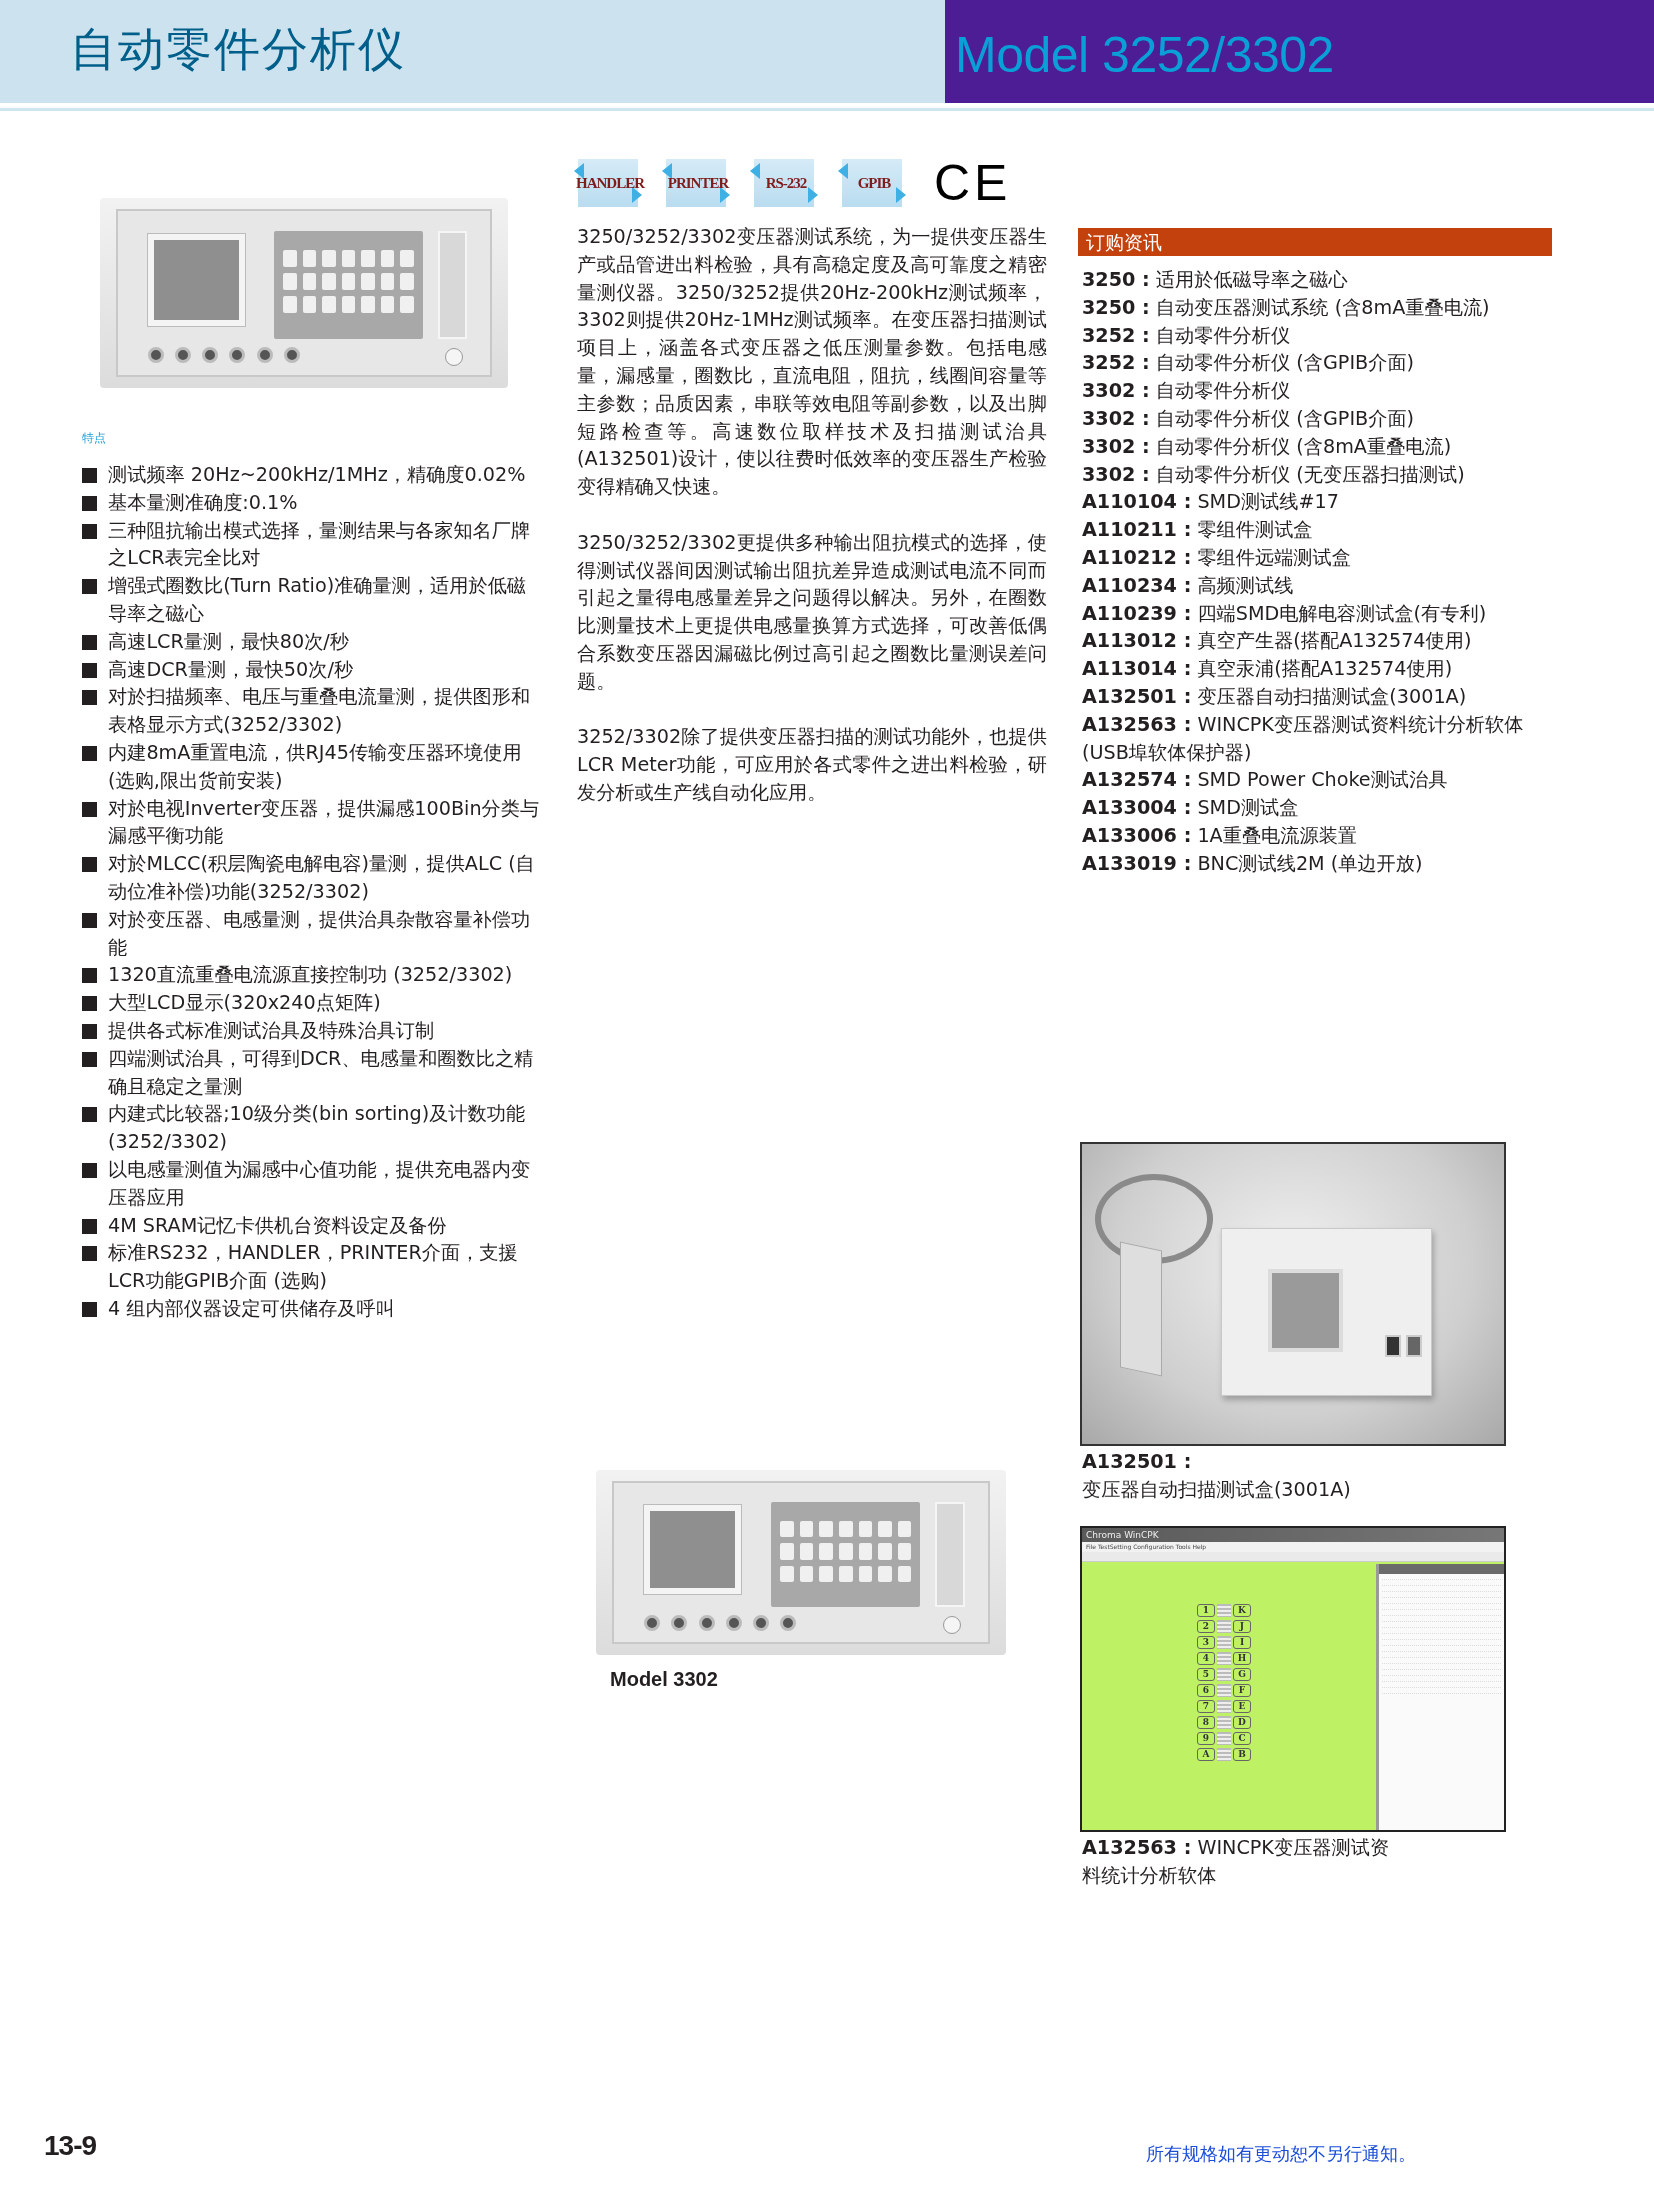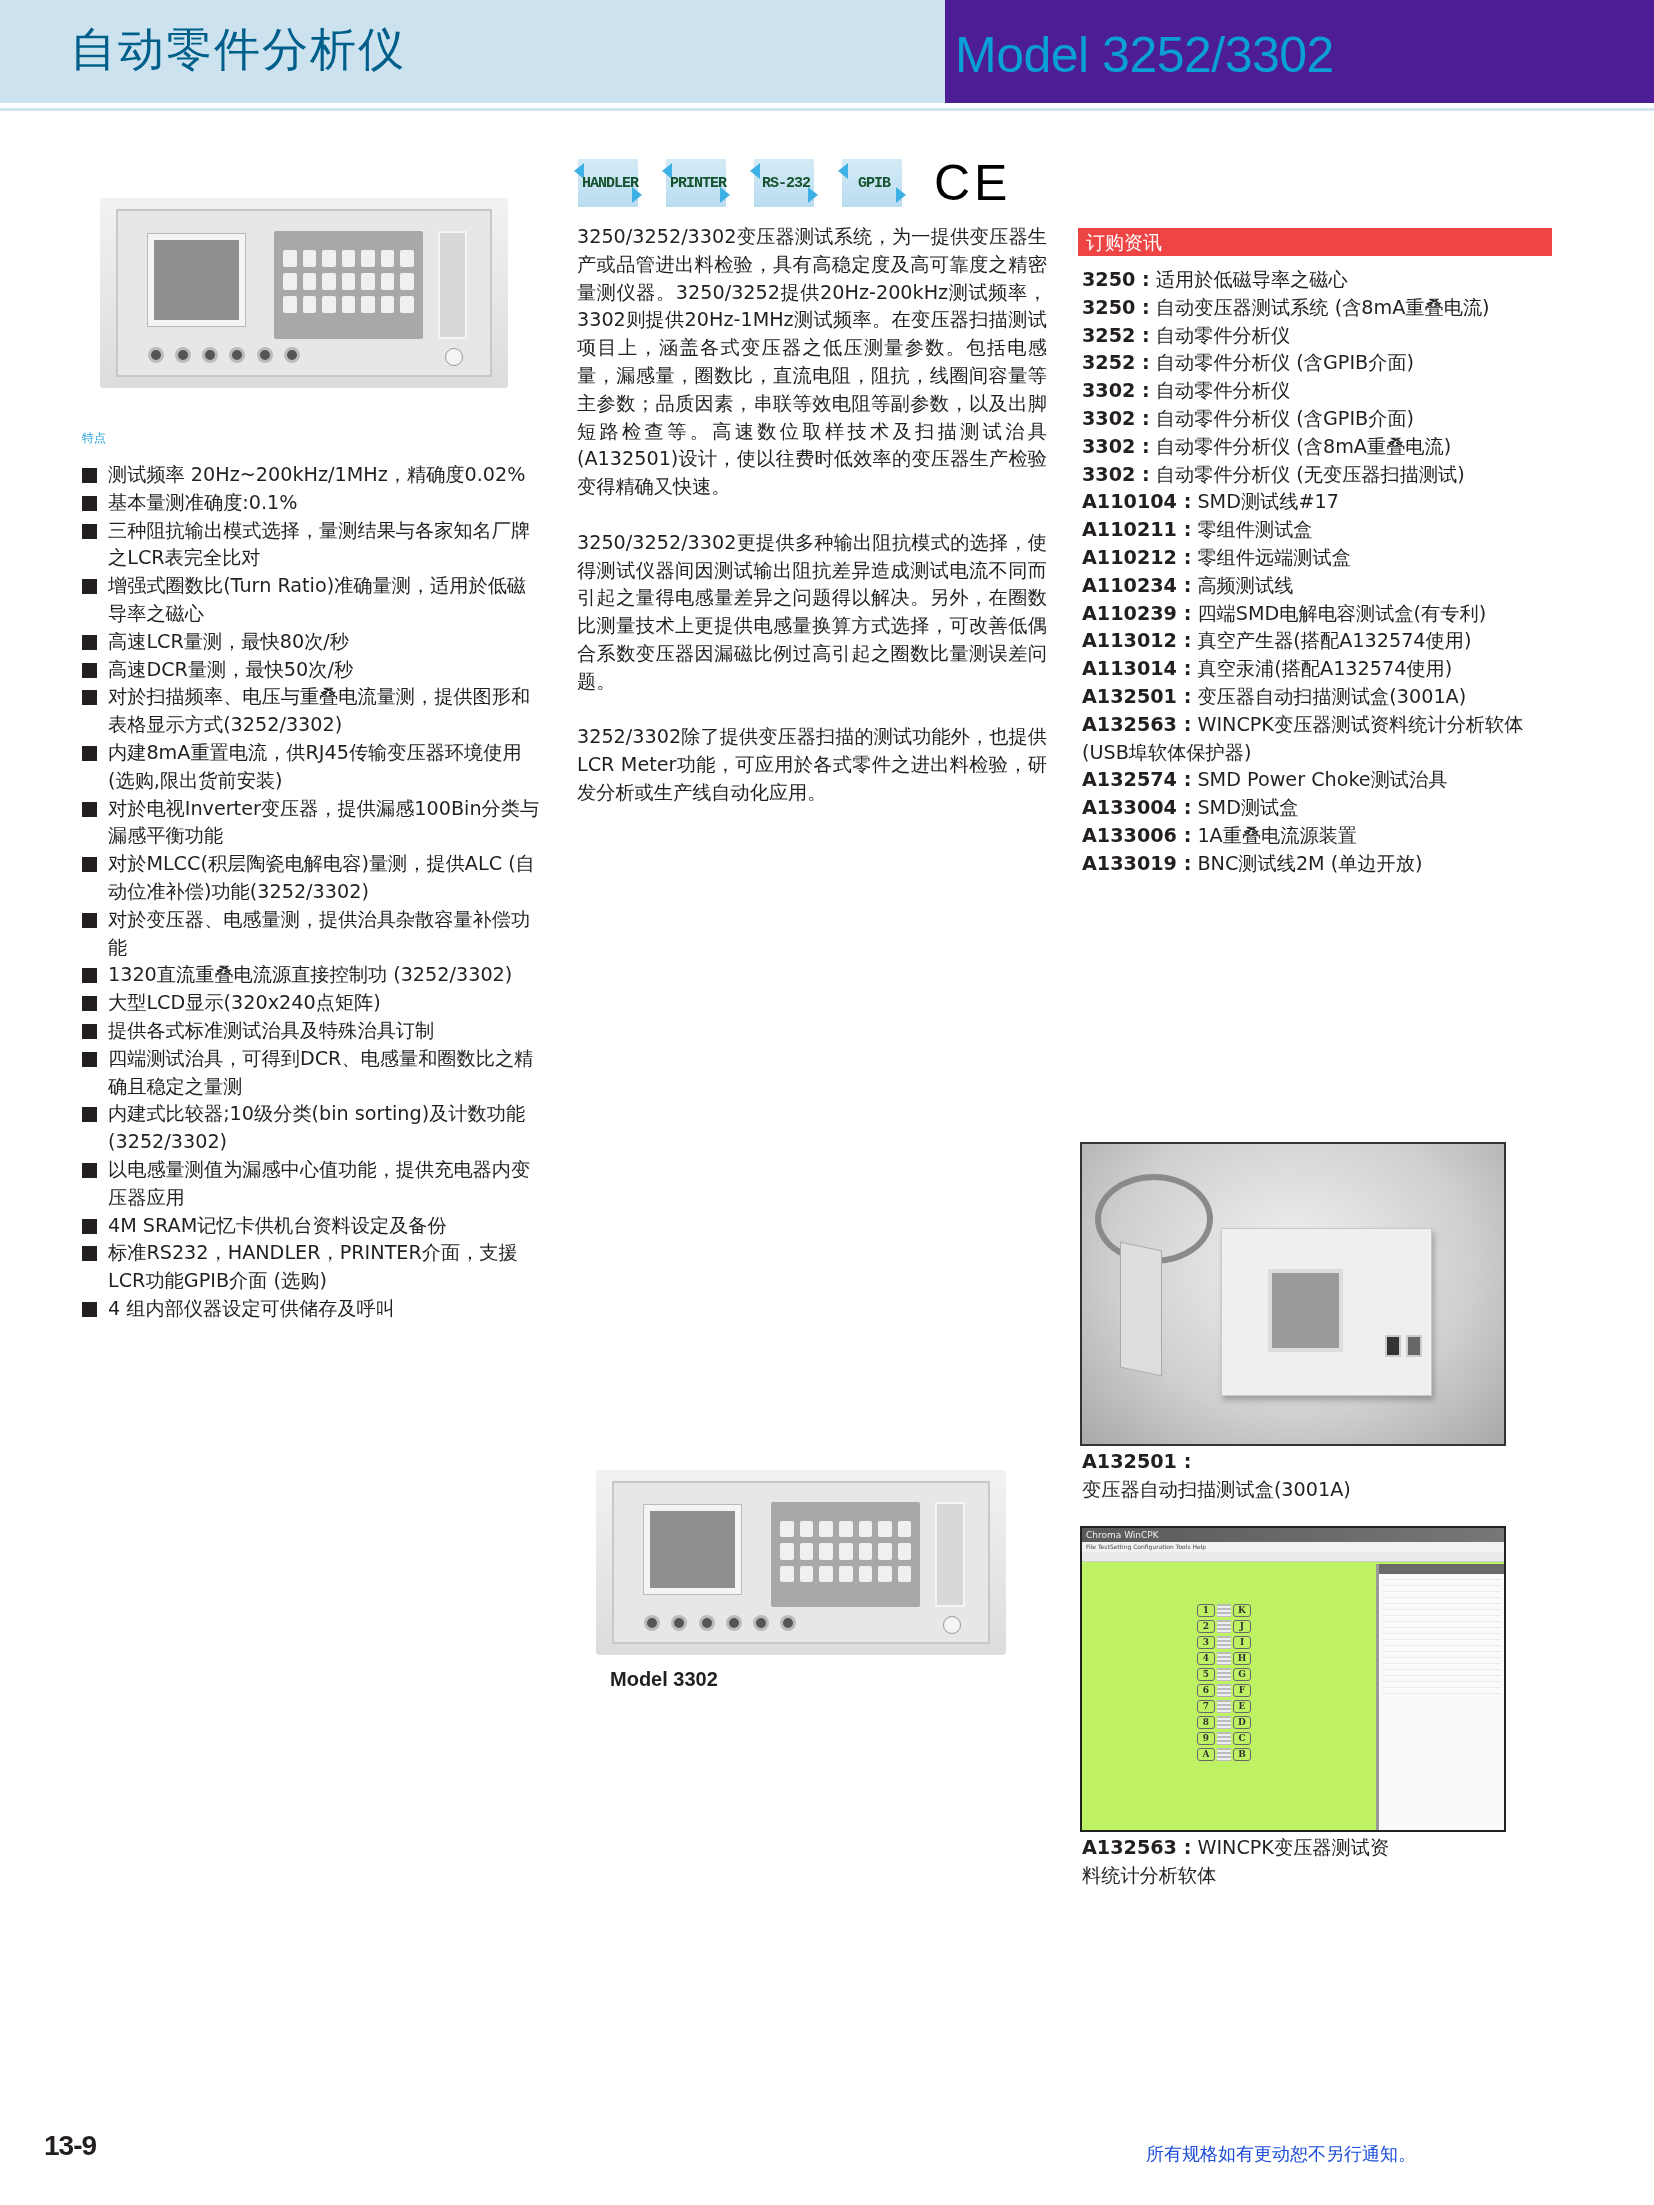--- a/index.html
+++ b/index.html
@@ -45,33 +45,33 @@
     .pins { position: absolute; left: 115px; top: 40px; display: grid; grid-template-columns: 18px 14px 18px; row-gap: 3px; column-gap: 2px; }
     .pin { height: 13px; border: 1px solid #666; border-radius: 3px; font-size: 9px; font-weight: bold; text-align: center; line-height: 11px; color: #333; font-family: "DejaVu Serif", serif; }
     .pin-mid { background: repeating-linear-gradient(180deg, #bbb 0 2px, #eee 2px 4px); }
 
     
     .icons-row { position: absolute; left: 574px; top: 157px; display: flex; gap: 16px; align-items: center; }
     .if-icon { position: relative; width: 72px; height: 52px; }
     .if-icon .monitor { position: absolute; left: 4px; top: 2px; width: 60px; height: 48px; background: linear-gradient(180deg, #d5ebf7, #b9dcf0); }
     .if-icon .arrow-l { position: absolute; left: 0; top: 6px; width: 0; height: 0; border-top: 8px solid transparent; border-bottom: 8px solid transparent; border-right: 10px solid #3fb0e4; }
     .if-icon .arrow-r { position: absolute; right: 4px; top: 30px; width: 0; height: 0; border-top: 8px solid transparent; border-bottom: 8px solid transparent; border-left: 10px solid #3fb0e4; }
-    .if-icon .lbl { position: absolute; left: 0; right: 0; top: 18px; text-align: center; font-family: Liberation Mono, monospace; font-weight: bold; font-size: 15px; letter-spacing: -1px; color: #14532d; }
+    .if-icon .lbl { position: absolute; left: 0; right: 0; top: 18px; text-align: center; font-family: Liberation Serif, serif; font-weight: bold; font-size: 15px; letter-spacing: -1px; color: #7f1d1d; }
     .ce-mark { font-family: "Liberation Sans", sans-serif; font-size: 50px; font-weight: normal; color: #000; line-height: 1; margin-left: 8px; letter-spacing: 4px; }
 
     
     .desc { position: absolute; left: 577px; top: 223px; width: 470px; font-size: 19.2px; line-height: 27.8px; color: #231f20; text-align: justify; }
     .desc p { margin-bottom: 27.8px; }
 
     .features-title { position: absolute; left: 82px; top: 430px; font-size: 12px; color: #1e9fd8; }
     .features { position: absolute; left: 82px; top: 461px; width: 460px; list-style: none; font-size: 19.2px; line-height: 27.8px; }
     .features li { position: relative; padding-left: 26px; }
     .features li::before { content: ""; position: absolute; left: 0; top: 7px; width: 15px; height: 15px; background: #231f20; }
 
-    .order-bar { position: absolute; left: 1078px; top: 228px; width: 474px; height: 28px; background: #ef4444; color: #ffffff; font-size: 19px; line-height: 28px; padding-left: 8px; }
+    .order-bar { position: absolute; left: 1078px; top: 228px; width: 474px; height: 28px; background: #c2410c; color: #ffffff; font-size: 19px; line-height: 28px; padding-left: 8px; }
     .order-list { position: absolute; left: 1082px; top: 266px; width: 480px; list-style: none; font-size: 19.2px; line-height: 27.8px; }
     .order-list b { font-weight: bold; }
 
     .caption { position: absolute; font-size: 19.2px; line-height: 27.8px; color: #231f20; }
     .caption b { font-weight: bold; }
 
     .footer-page { position: absolute; left: 44px; top: 2130px; font-size: 28px; font-weight: bold; font-family: "Liberation Sans", sans-serif; color: #231f20; letter-spacing: -1px; }
     .footer-note { position: absolute; left: 1146px; top: 2142px; font-size: 18px; color: #1d4ed8; }
   </style>
 </head>

